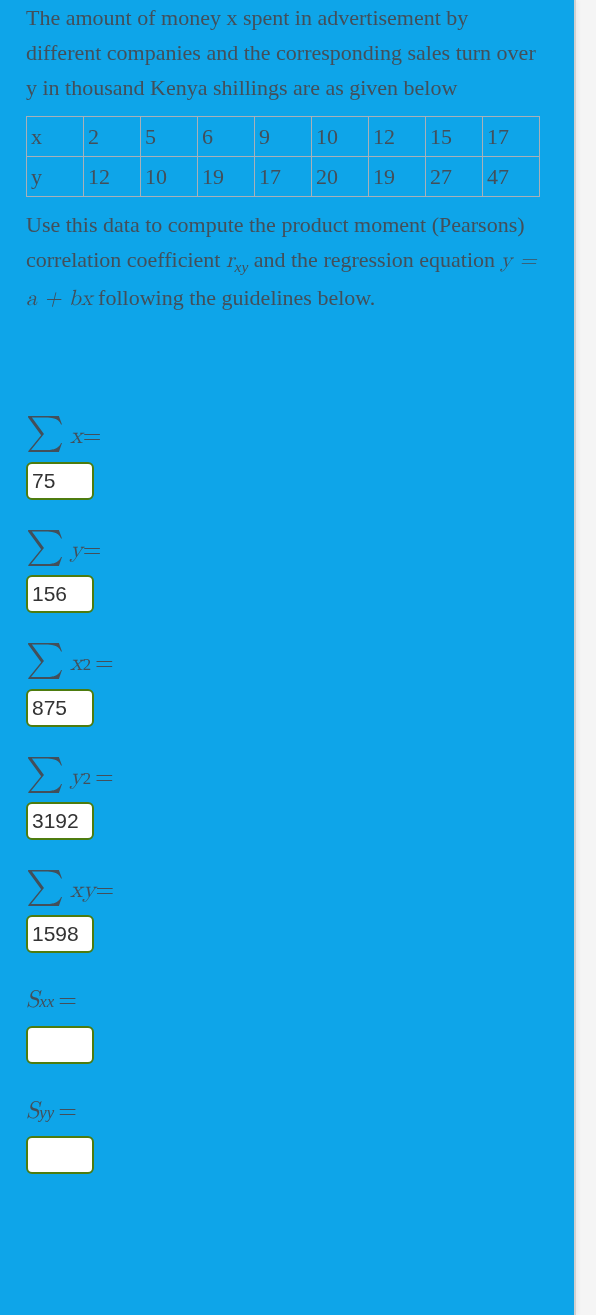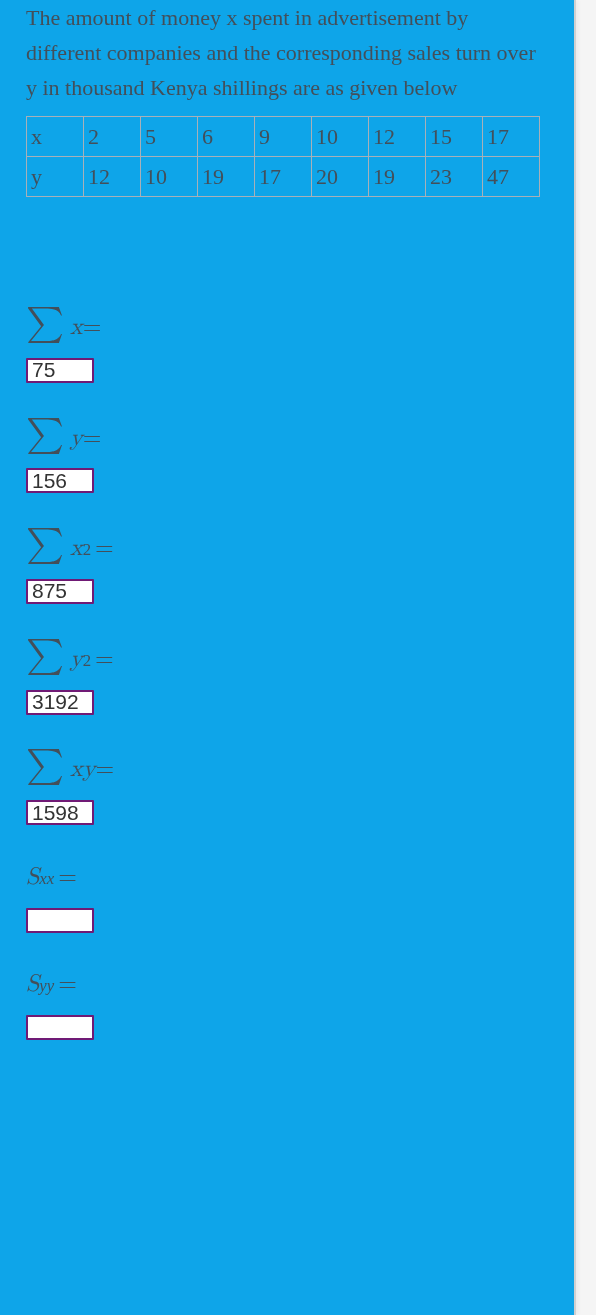--- a/index.html
+++ b/index.html
@@ -60,23 +60,23 @@
     font-family: 'Cambria Math', 'Latin Modern Math', serif;
     margin-right: 6px;
     line-height: 1;
   }
   .sup {
     font-size: 0.7em;
     vertical-align: super;
   }
   .answer-input {
     width: 68px;
-    height: 25px;
-    border: 2px solid #701a75;
-    border-radius: 1px;
+    height: 38px;
+    border: 2px solid #4d7c0f;
+    border-radius: 6px;
     font-size: 21px;
     padding: 2px 4px;
     font-family: Arial, sans-serif;
     color: #333;
     background: #fff;
   }
   .spacer-top { height: 70px; }
 </style>
 </head>
 <body>
@@ -100,26 +100,29 @@
       <td>17</td>
     </tr>
     <tr>
       <td>y</td>
       <td>12</td>
       <td>10</td>
       <td>19</td>
       <td>17</td>
       <td>20</td>
       <td>19</td>
-      <td>23</td>
+      <td>27</td>
       <td>47</td>
     </tr>
   </tbody>
     </table>
 
+  <div>
+    <span>Use this data to compute the product moment (Pearsons) correlation coefficient </span><span class="math-italic">r</span><span class="sub">xy</span><span> and the regression equation </span><span class="math-italic">y = a + bx</span><span> following the guidelines below.</span>
+  </div>
 
   <div class="spacer-top"></div>
 
   <div class="field-block">
     <div class="field-label">
       <span class="sigma">∑</span>
       <span class="math-italic">x</span>
       <span class="math">=</span>
     </div>
     <input class="answer-input" value="75" style="">

